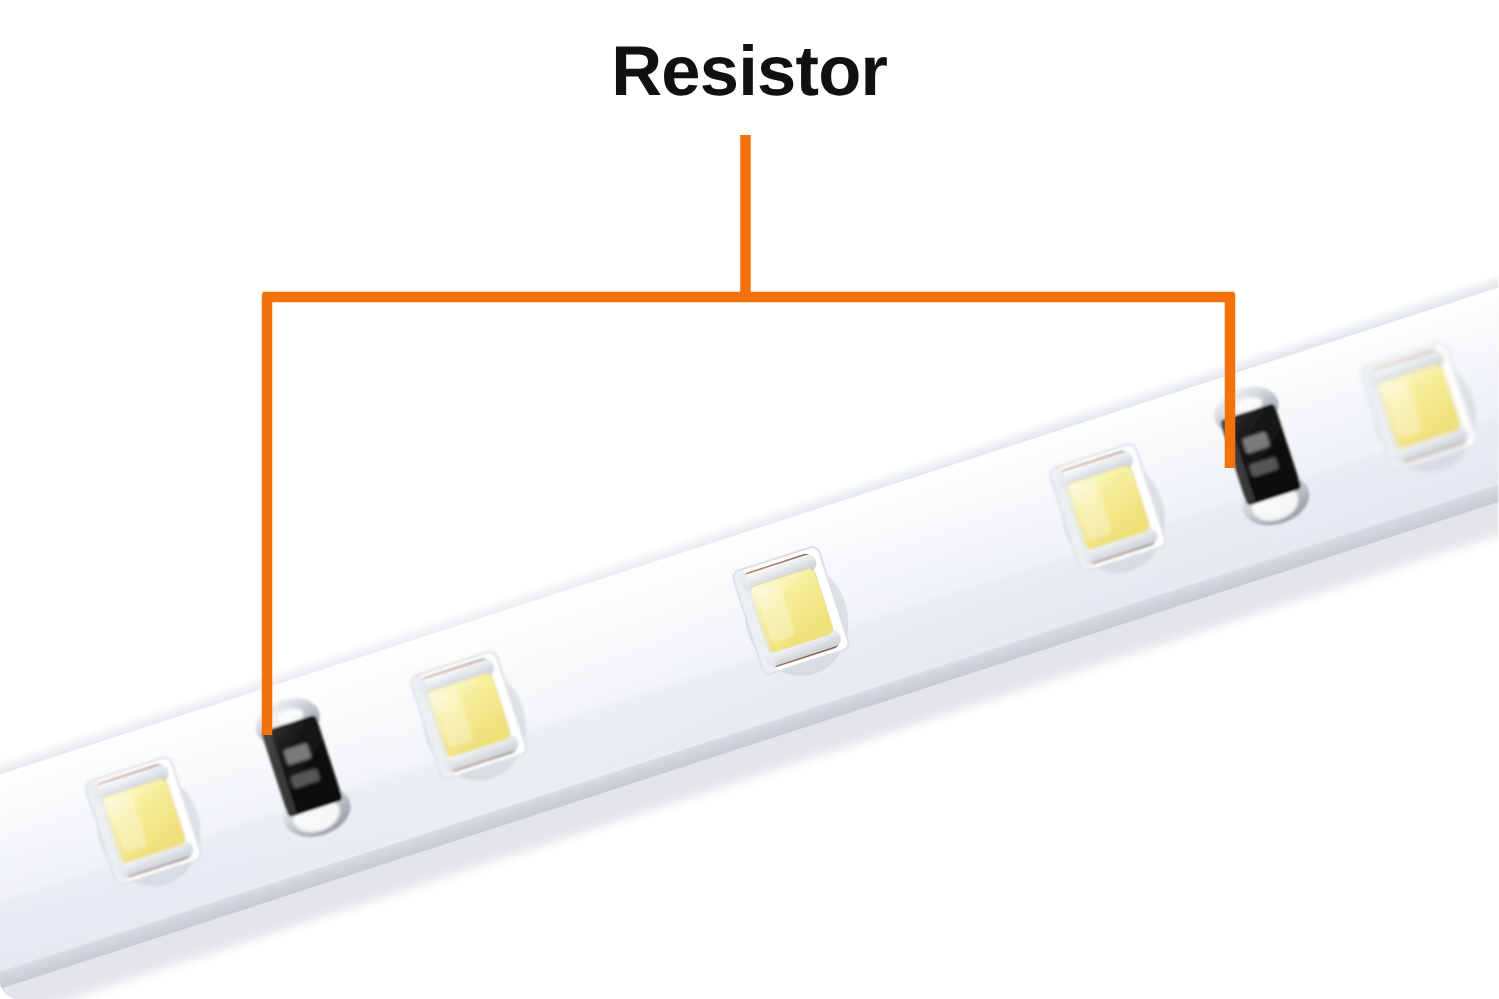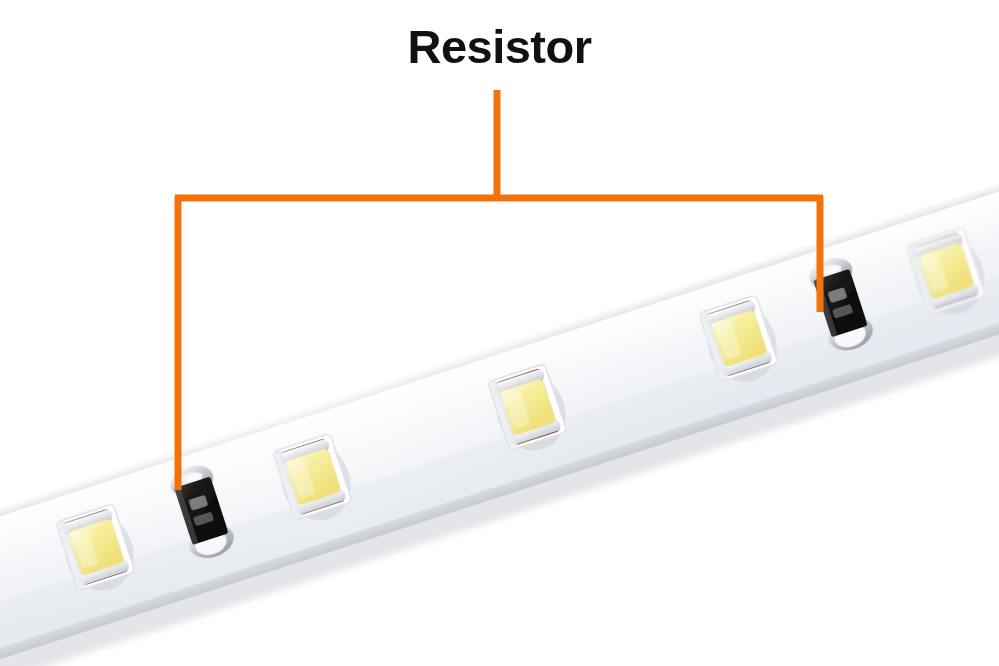--- a/index.html
+++ b/index.html
@@ -7,20 +7,21 @@
     padding: 0;
     background: #ffffff;
   }
   #canvas {
     position: relative;
     width: 999px;
     height: 666px;
     background: #ffffff;
     overflow: hidden;
     font-family: "Liberation Sans", sans-serif;
+    border-radius: 12px;
   }
 
   
   #title {
     position: absolute;
     left: 0;
     top: 18px;
     width: 999px;
     text-align: center;
     font-family: "Liberation Sans", sans-serif;

